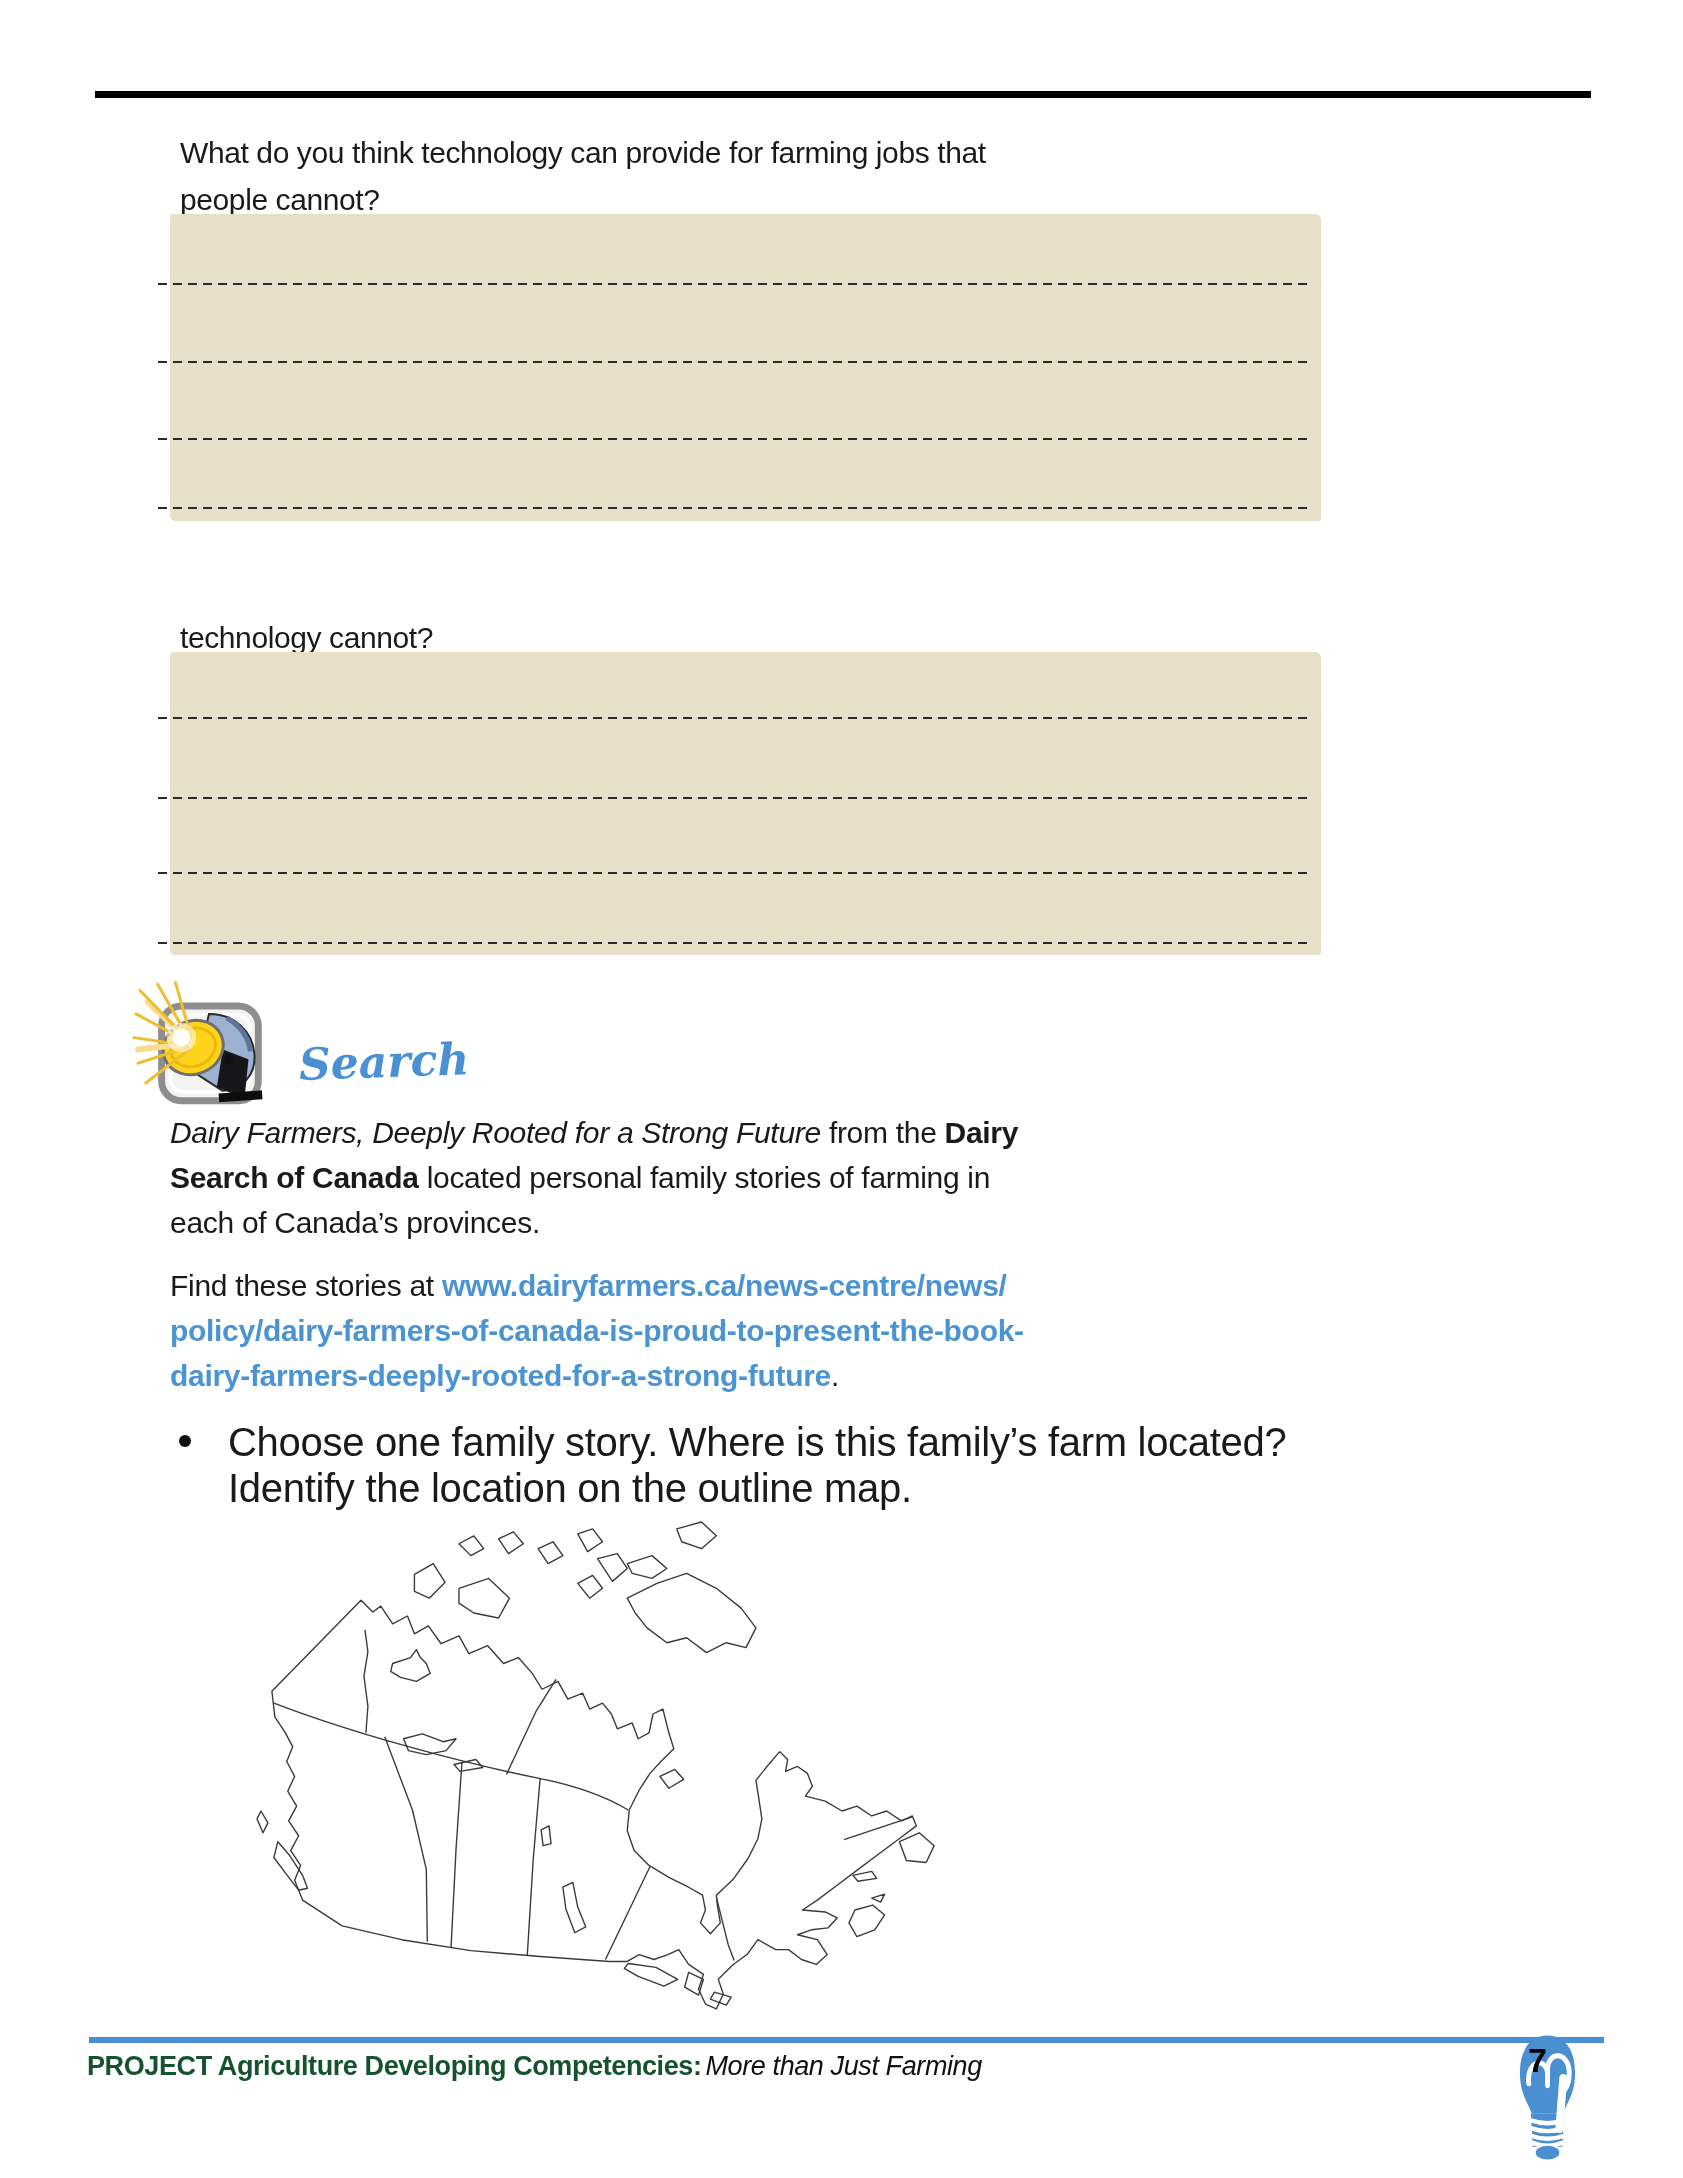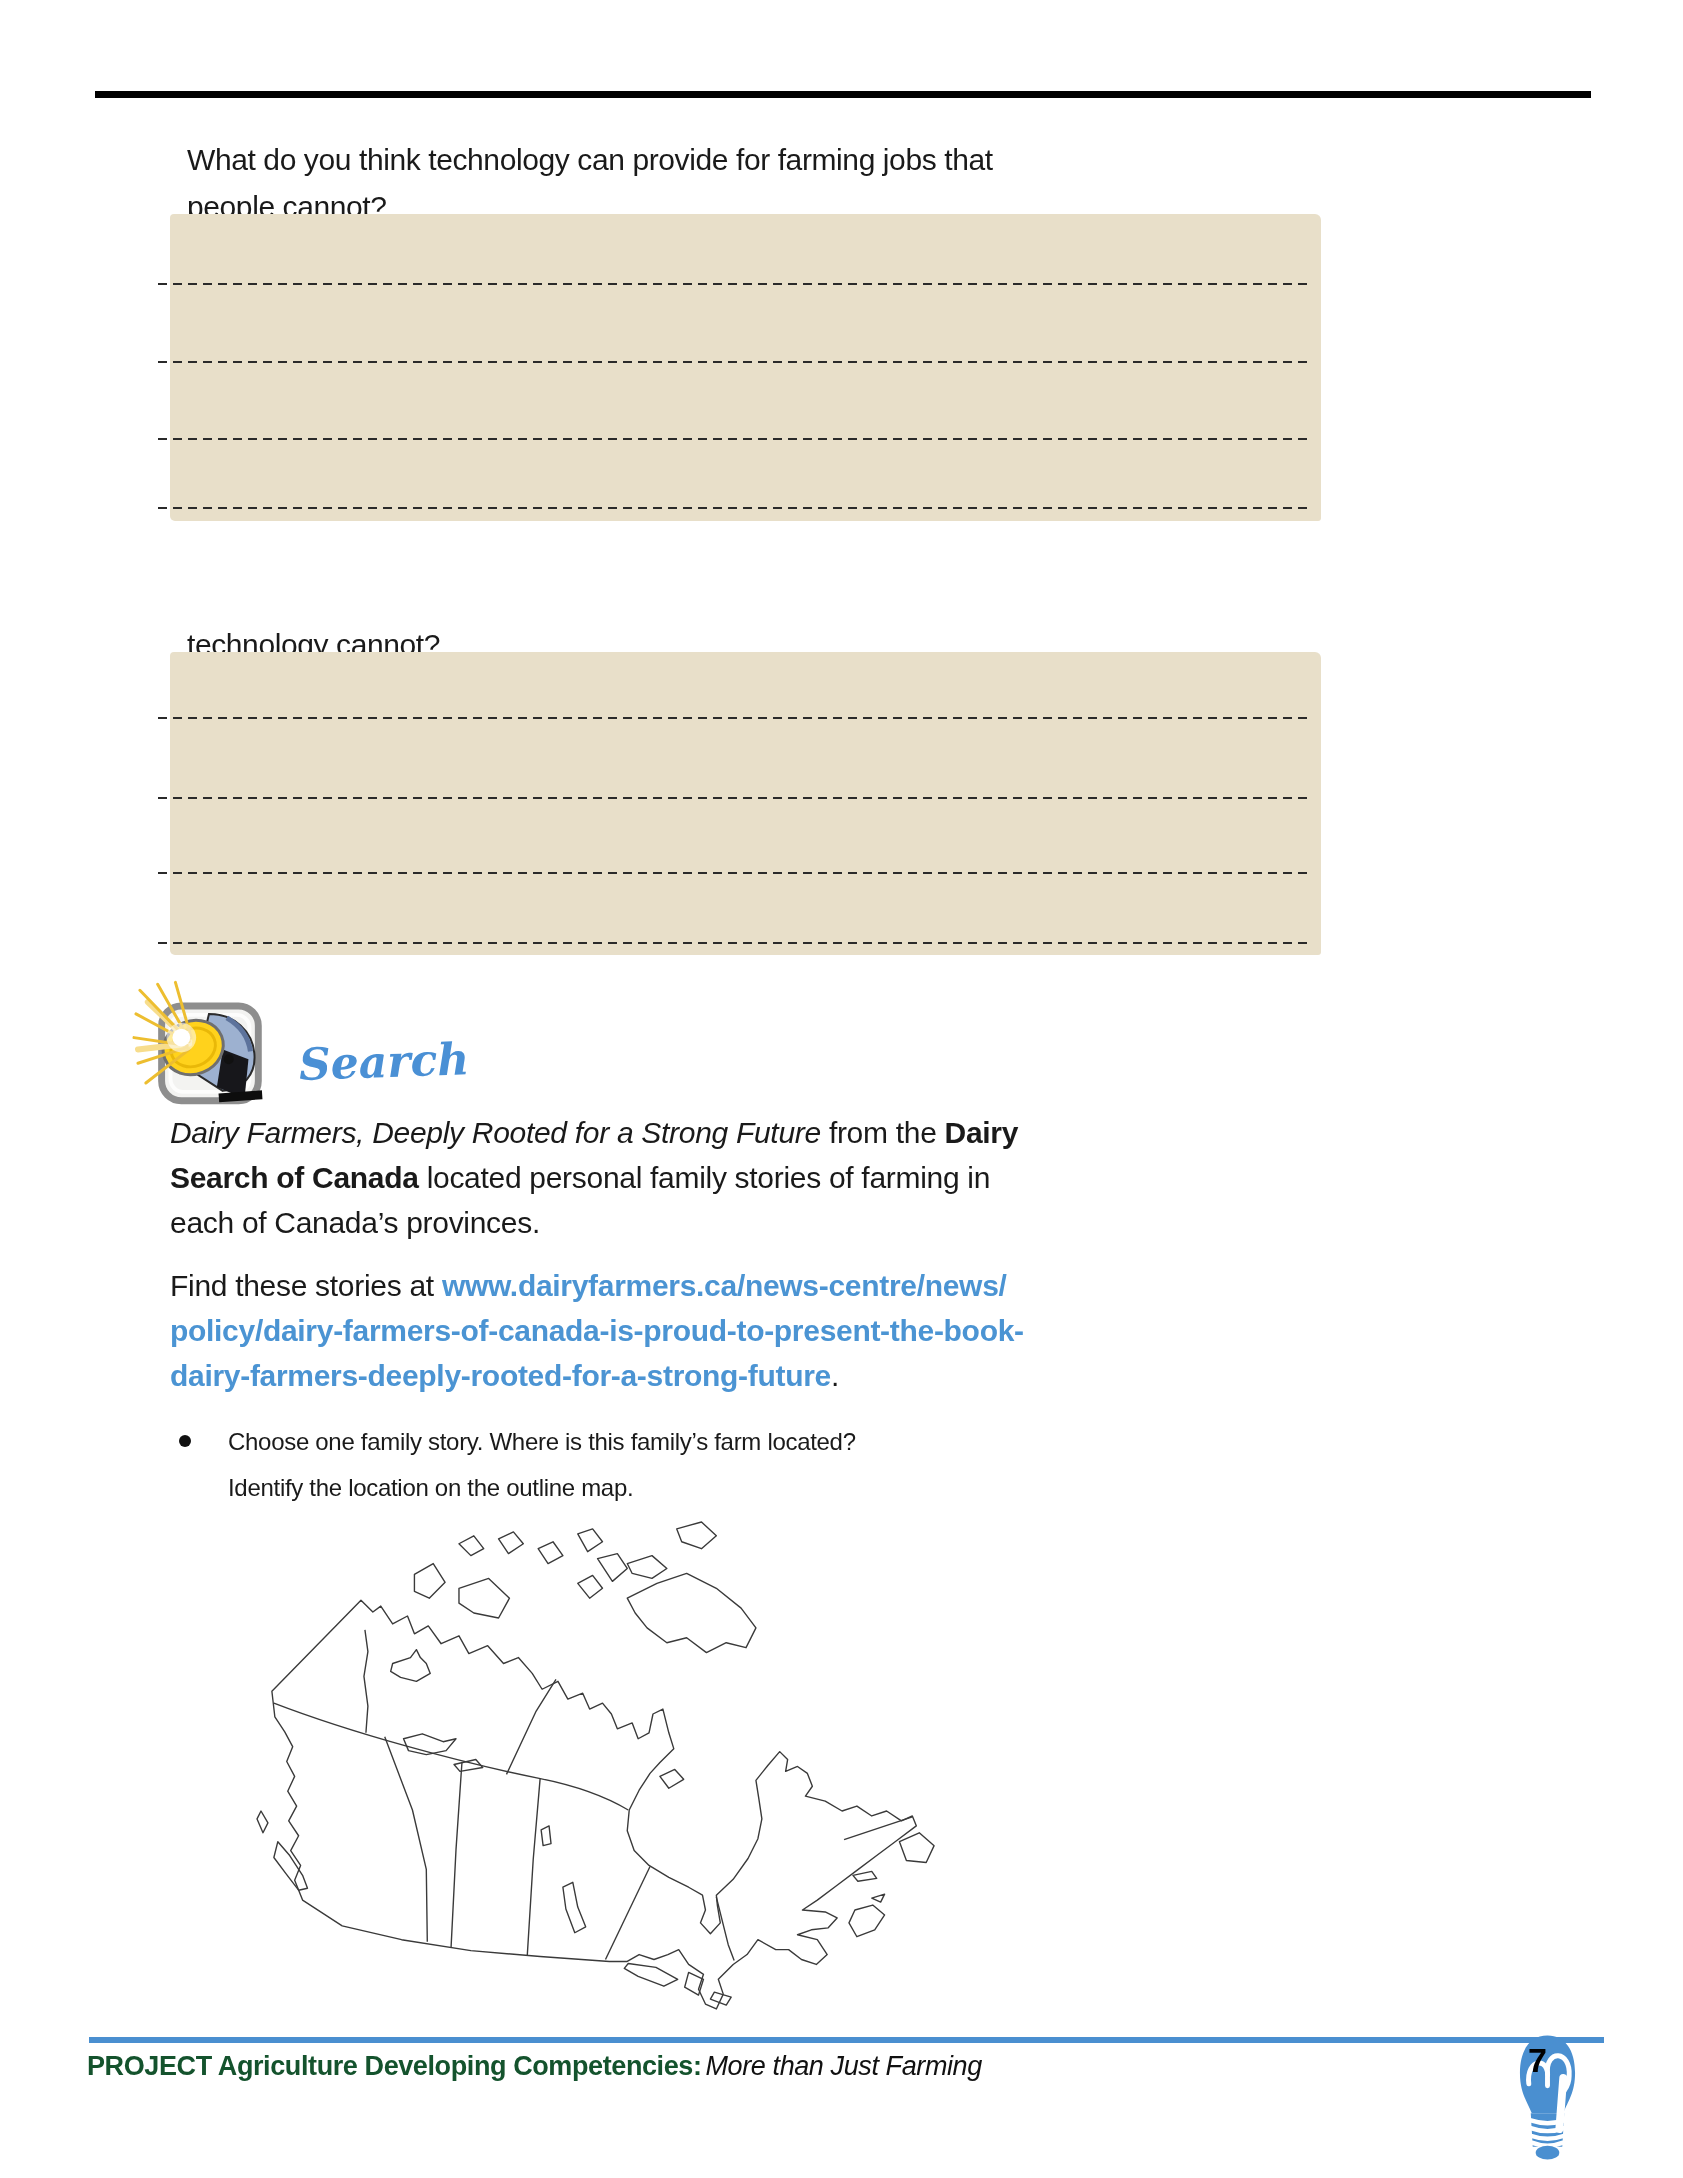--- a/index.html
+++ b/index.html
@@ -4,21 +4,21 @@
 <style>
   html,body{margin:0;padding:0;}
   body{
     width:1683px;height:2178px;position:relative;background:#ffffff;
     font-family:"Liberation Sans",sans-serif;color:#1a1a1a;overflow:hidden;
   }
   .abs{position:absolute;}
   
   .top-rule{left:95px;top:91px;width:1496px;height:7px;background:#000;}
   
-  .question{left:170px;font-size:30px;line-height:47px;letter-spacing:-0.4px;margin:17px;}
+  .question{left:170px;font-size:30px;line-height:47px;letter-spacing:-0.4px;margin:10px;}
   .q1{top:119px;}
   .q2{top:557px;}
   
   .answer-box{left:170px;width:1151px;background:#e8dfc9;border-radius:4px 6px 3px 5px;}
   .box1{top:214px;height:307px;}
   .box2{top:652px;height:303px;}
   .dash{position:absolute;left:-12px;width:1155px;height:2px;
     background:repeating-linear-gradient(90deg,#2a2a2a 0 9px,transparent 9px 15px);}
   .box1 .dash:nth-of-type(1){top:69px;} .box1 .dash:nth-of-type(2){top:147px;}
   .box1 .dash:nth-of-type(3){top:224px;} .box1 .dash:nth-of-type(4){top:293px;}
@@ -31,21 +31,21 @@
   
   .para{left:170px;font-size:30px;line-height:45px;letter-spacing:-0.3px;margin:0;width:990px;}
   .intro{top:1110px;}
   .find{top:1263px;}
   .it{font-style:italic;}
   .b{font-weight:bold;}
   .link{color:#4b94d3;font-weight:bold;text-decoration:none;}
   
   .bullet-row{left:179px;top:1419px;display:flex;}
   .bullet-dot{width:12px;height:12px;border-radius:50%;background:#111;margin-top:16px;flex:0 0 auto;}
-  .bullet-text{font-size:24px;line-height:46px;letter-spacing:-0.3px;margin-left:37px;}
+  .bullet-text{font-size:40px;line-height:46px;letter-spacing:-0.3px;margin-left:37px;}
   
   .map-wrap{left:163px;top:1513px;width:782px;height:500px;}
   .map-wrap svg{display:block;width:100%;height:100%;}
   
   .footer-rule{left:89px;top:2037px;width:1515px;height:6px;background:#4a8fd0;z-index:1;}
   .footer-text{left:87px;top:2051px;font-size:27px;margin:0;letter-spacing:-0.4px;white-space:nowrap;}
   .f-blue{color:#14532d;font-weight:bold;}
   .f-italic{font-style:italic;color:#111;margin-left:4px;}
   .bulb{left:1516px;top:2032px;width:63px;height:141px;z-index:2;}
   .page-num{left:1528px;top:2041px;font-size:34px;font-weight:bold;color:#000;z-index:3;}

